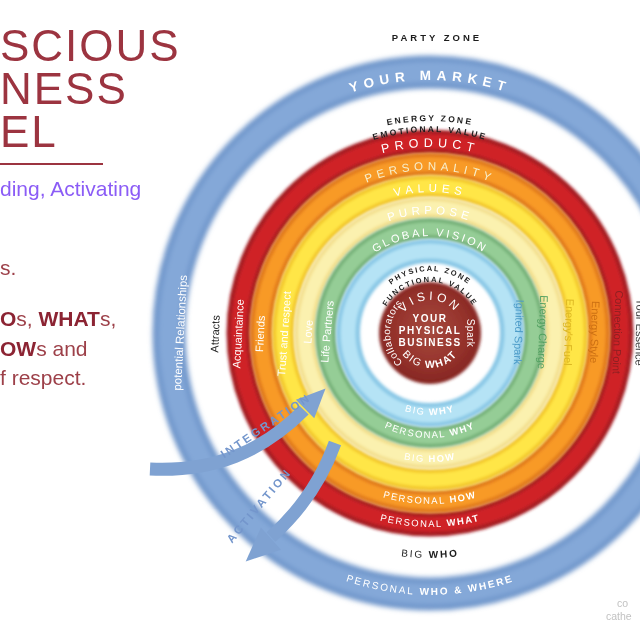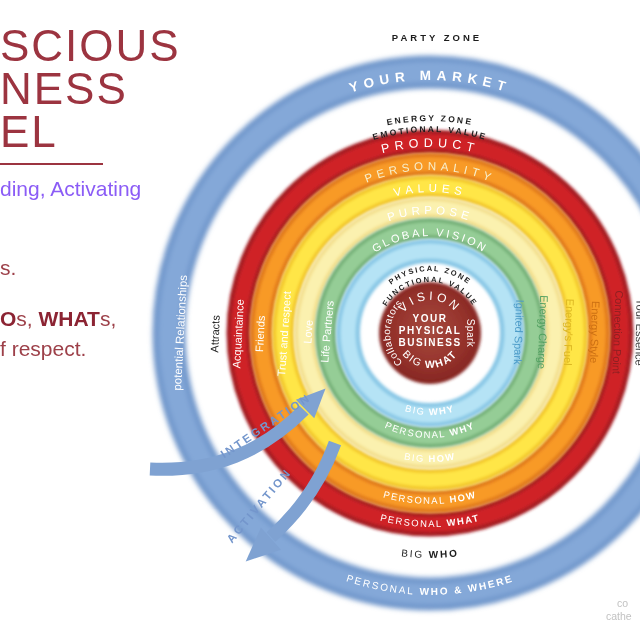--- a/index.html
+++ b/index.html
@@ -198,19 +198,20 @@
   <div class="title-line">NESS</div>
   <div class="title-line">EL</div>
 </div>
 <div class="rule"></div>
 <div class="sub">
   <div>ding, Activating</div>
 </div>
 <div class="frag-s">s.</div>
 <div class="bodytxt">
   <div><span class="fb">O</span><span>s, </span><span class="fb">WHAT</span><span>s,</span></div>
+  <div><span class="fb">OW</span><span>s and</span></div>
   <div>f respect.</div>
 </div>
 
 <div class="credit">
   <div style="padding-left:11px;">co</div>
   <div>cathe</div>
 </div>
 
 </body></html>

